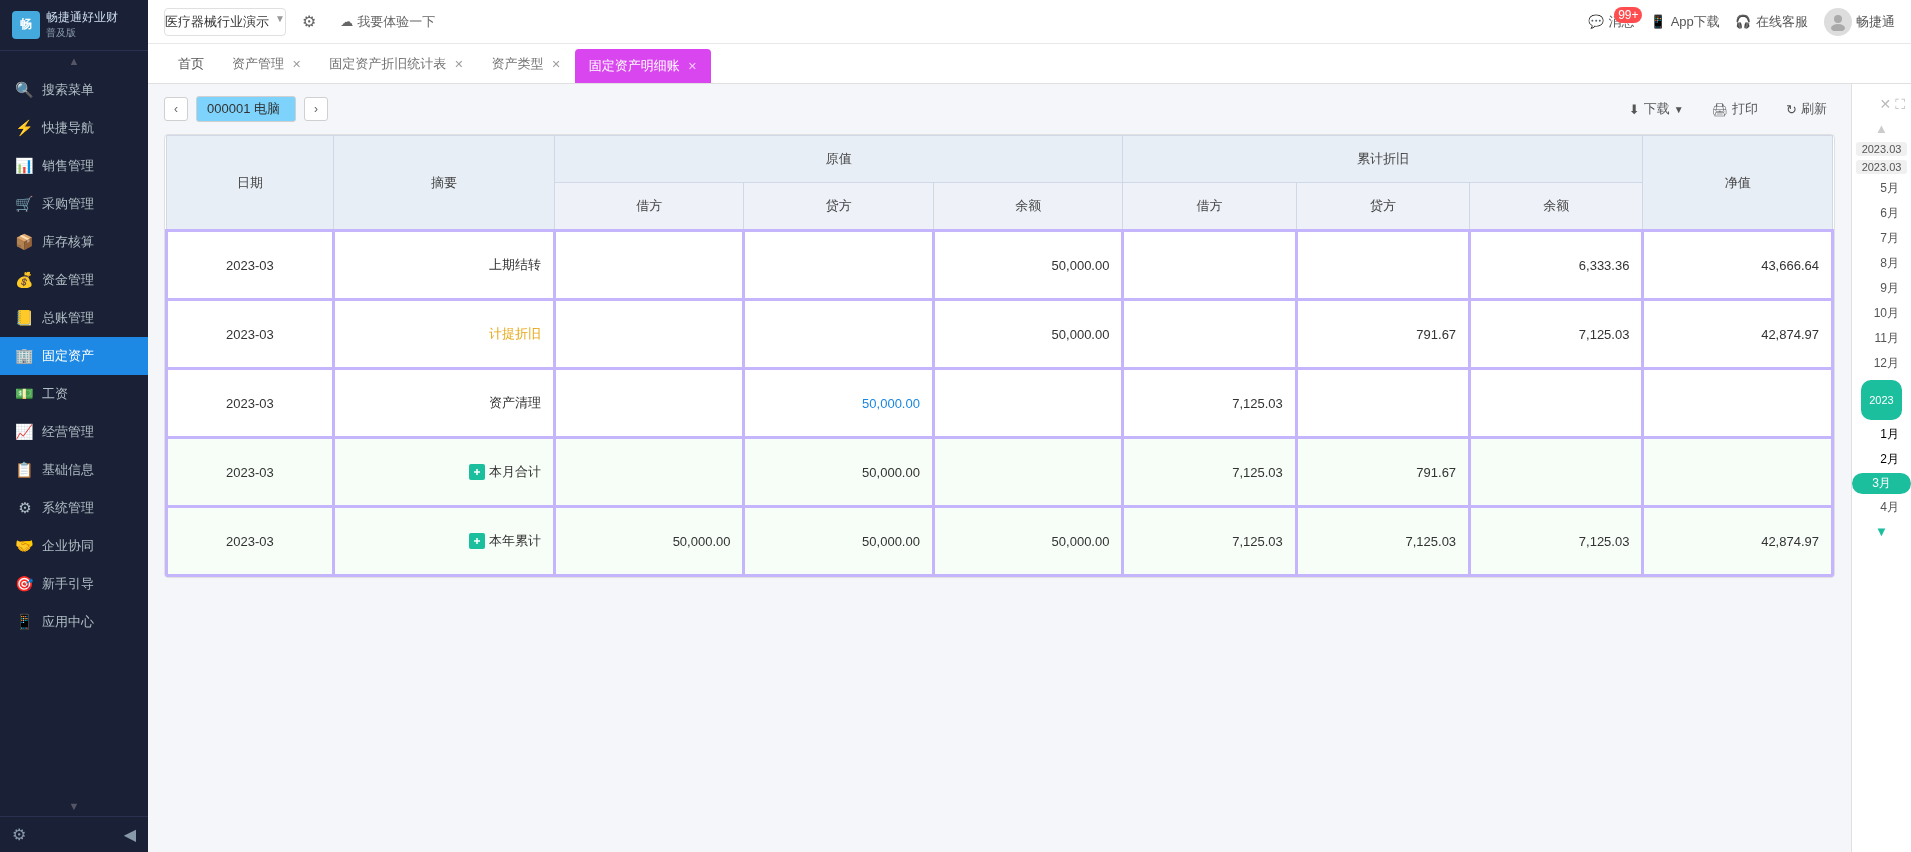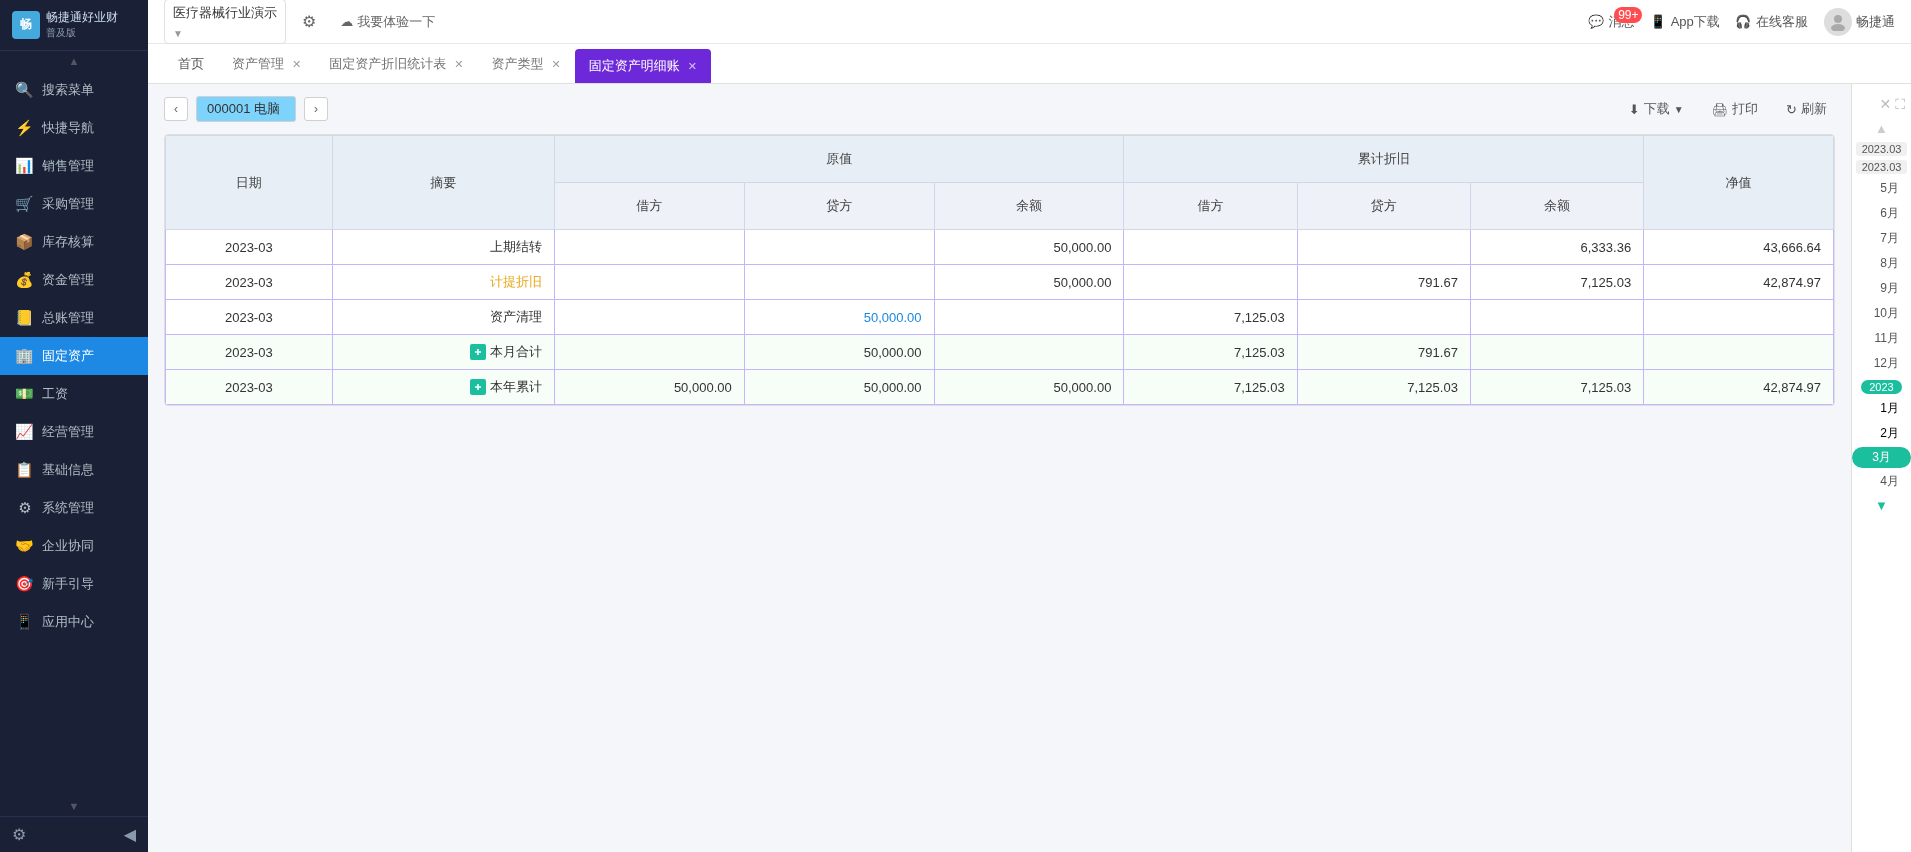--- a/index.html
+++ b/index.html
@@ -18,33 +18,33 @@
     .sidebar-item.active { background: #1e88e5; color: #fff; }
     .sidebar-item-icon { width: 18px; height: 18px; display: flex; align-items: center; justify-content: center; font-size: 15px; flex-shrink: 0; }
     .sidebar-bottom { display: flex; align-items: center; justify-content: space-between; padding: 8px 12px; border-top: 1px solid #2a3050; }
     .sidebar-bottom-icon { color: #89a; font-size: 16px; cursor: pointer; }
 
     
     .main { flex: 1; display: flex; flex-direction: column; overflow: hidden; }
 
     
     .top-header { height: 44px; background: #fff; display: flex; align-items: center; padding: 0 16px; border-bottom: 1px solid #e8e8e8; gap: 12px; }
-    .company-selector { display: flex; gap: 6px; font-size: 13px; color: #333; cursor: pointer; padding: 4px 8px; border: 1px solid #e0e0e0; border-radius: 4px; flex-direction: column; }
+    .company-selector { display: flex; gap: 6px; font-size: 13px; color: #333; cursor: pointer; padding: 4px 0; border: 1px solid #e0e0e0; border-radius: 4px; }
     .company-selector .arrow { color: #999; font-size: 10px; }
     .settings-icon { color: #666; font-size: 16px; cursor: pointer; padding: 4px; }
     .experience-btn { display: flex; align-items: center; gap: 4px; color: #666; font-size: 13px; cursor: pointer; margin-left: 8px; }
     .top-header-right { margin-left: auto; display: flex; align-items: center; gap: 16px; }
     .top-header-right-item { display: flex; align-items: center; gap: 4px; color: #555; font-size: 13px; cursor: pointer; position: relative; }
     .badge { background: #ff4d4f; color: #fff; font-size: 12px; border-radius: 10px; padding: 1px 4px; position: absolute; top: -6px; right: -8px; }
     .avatar { width: 28px; height: 28px; background: #ddd; border-radius: 50%; display: flex; align-items: center; justify-content: center; color: #666; font-size: 12px; }
 
     
     .tab-bar { height: 40px; background: #fff; display: flex; align-items: flex-end; padding: 0 16px; border-bottom: 1px solid #e0e0e0; gap: 0; }
     .tab { padding: 8px 14px; font-size: 13px; cursor: pointer; color: #737373; border-bottom: 2px solid transparent; display: flex; align-items: center; gap: 4px; white-space: nowrap; }
-    .tab.active { color: #fff; background: #6d28d9; border-radius: 4px 4px 0 0; border-bottom: none; }
+    .tab.active { color: #fff; background: #d946ef; border-radius: 4px 4px 0 0; border-bottom: none; }
     .tab .close-btn { font-size: 11px; color: inherit; opacity: 0.7; margin-left: 4px; }
     .tab.home { color: #555; }
 
     
     .content { flex: 1; display: flex; overflow: hidden; background: #f5f6fa; }
 
     
     .main-content { flex: 1; padding: 12px 16px; overflow: auto; display: flex; flex-direction: column; gap: 12px; }
 
     
@@ -52,31 +52,31 @@
     .nav-arrow { width: 24px; height: 24px; border: 1px solid #d0d0d0; border-radius: 3px; display: flex; align-items: center; justify-content: center; cursor: pointer; color: #666; font-size: 12px; background: #fff; }
     .asset-id-box { border: 1px solid #d0d0d0; border-radius: 3px; padding: 3px 10px; background: #7dd3fc; font-size: 13px; color: #333; min-width: 100px; }
     .toolbar-right { margin-left: auto; display: flex; align-items: center; gap: 12px; }
     .toolbar-btn { display: flex; align-items: center; gap: 4px; color: #555; font-size: 13px; cursor: pointer; padding: 4px 8px; }
 
     
     .table-wrap { background: #fff; border: 1px solid #e0e0e0; border-radius: 4px; overflow: auto; }
     table { width: 100%; border-collapse: collapse; font-size: 13px; }
     thead tr th { background: #e8eef6; padding: 14px 12px; text-align: center; border: 1px solid #d0d8e8; font-weight: 500; color: #444; white-space: nowrap; }
     thead tr.sub-header th { background: #eef2f8; }
-    tbody tr td { padding: 8px 12px; border: 1px solid #c4b5fd; color: #333; text-align: center; white-space: nowrap; }
+    tbody tr td { padding: 24px 12px; border: 3px solid #c4b5fd; color: #333; text-align: center; white-space: nowrap; }
     .td-left { text-align: right; }
     .td-right { text-align: right; }
     .month-tag { display: inline-flex; align-items: center; gap: 4px; }
     .month-icon { width: 16px; height: 16px; background: #1bbf9e; border-radius: 2px; display: inline-flex; align-items: center; justify-content: center; }
     .month-icon svg { width: 10px; height: 10px; }
 
     
     .timeline-panel { width: 60px; background: #fff; border-left: 1px solid #e0e0e0; display: flex; flex-direction: column; align-items: center; padding: 8px 0; overflow-y: auto; gap: 0; position: relative; }
     .timeline-panel::-webkit-scrollbar { width: 3px; }
-    .tl-year-badge { font-size: 11px; background: #1bbf9e; color: #fff; border-radius: 10px; padding: 1px 8px; margin: 4px 4px 2px; cursor: pointer; text-align: center; }
+    .tl-year-badge { font-size: 11px; background: #1bbf9e; color: #fff; border-radius: 10px; padding: 14px 8px; margin: 4px 4px 2px; cursor: pointer; text-align: center; }
     .tl-month-item { font-size: 12px; color: #555; padding: 4px 12px 4px 0; cursor: pointer; width: 100%; text-align: right; }
     .tl-month-item.selected { display: inline-block; background: #1bbf9e; color: #fff; border-radius: 12px; padding: 2px 8px; text-align: center; margin: 1px auto; }
     .tl-month-item.blue { color: #000000; }
 
     .tl-scroll-up, .tl-scroll-down { color: #ccc; text-align: center; padding: 4px; font-size: 13px; cursor: pointer; }
     .tl-scroll-down { color: #1bbf9e; }
 
     
     .tl-top-icons { display: flex; gap: 4px; padding: 4px 6px; justify-content: flex-end; width: 100%; }
     .tl-top-icon { color: #bbb; font-size: 14px; cursor: pointer; }

